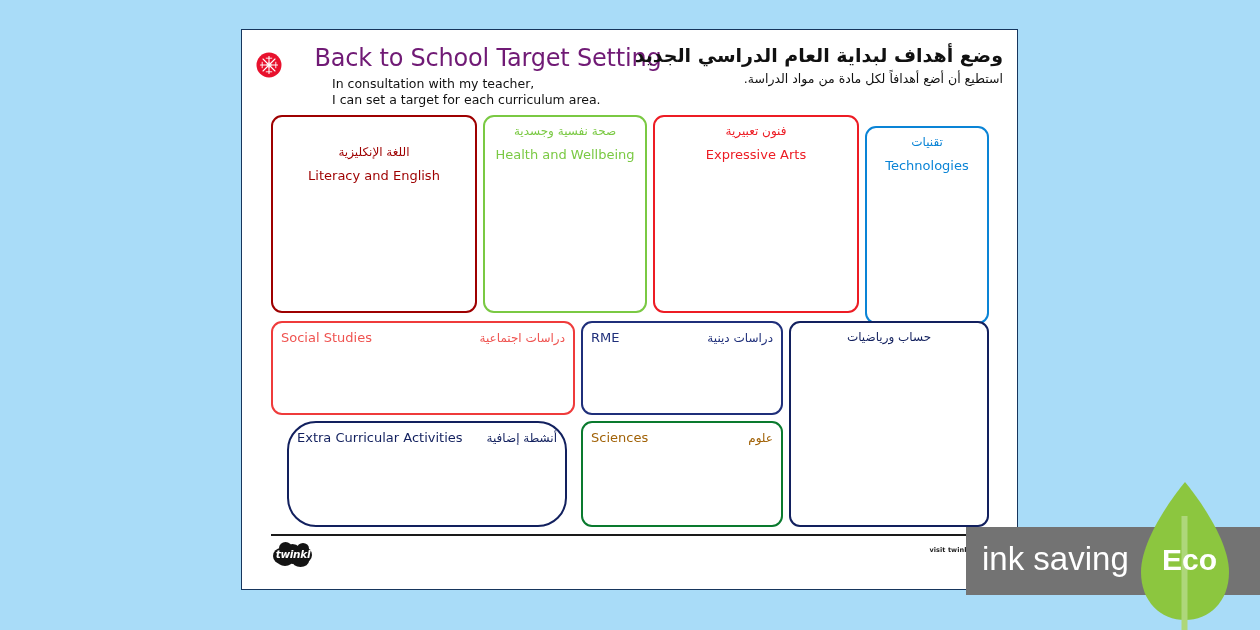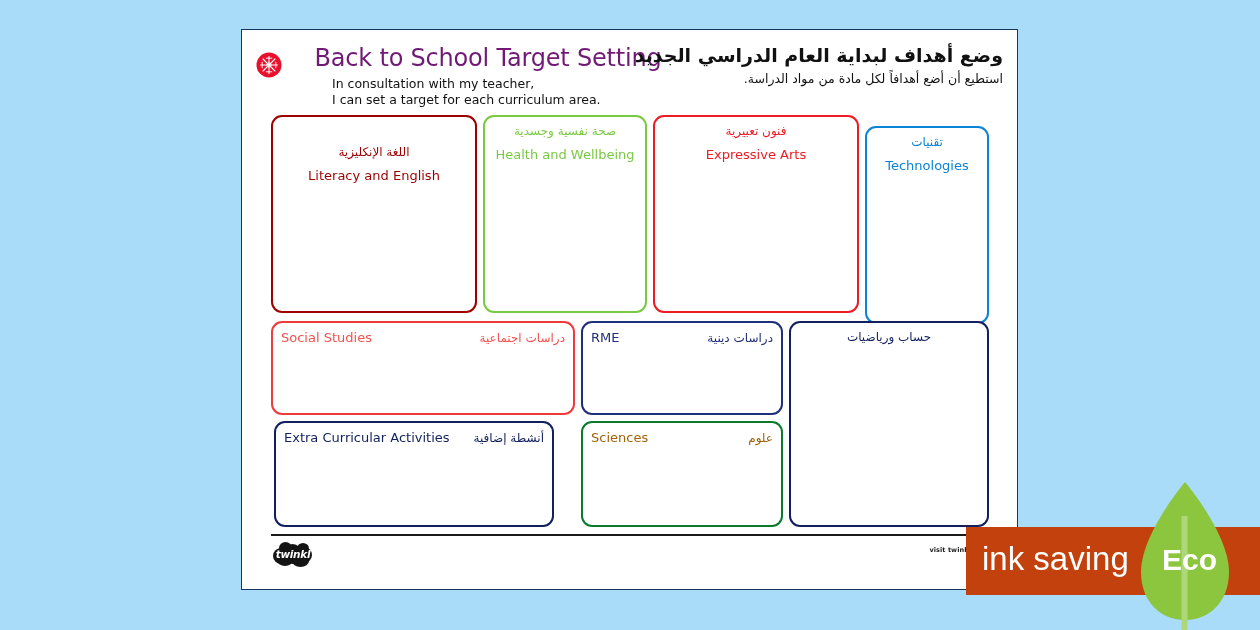--- a/index.html
+++ b/index.html
@@ -134,21 +134,21 @@
   #card-health        { left: 212px; top: 0px;   width: 164px; height: 198px; border-color: #7ac943; }
   #card-expressive    { left: 382px; top: 0px;   width: 206px; height: 198px; border-color: #ed1c24; }
   #card-technologies  { left: 594px; top: 11px;   width: 124px; height: 198px; border-color: #0a84d6; }
 
   
   #card-social        { left: 0px;   top: 206px; width: 304px; height: 94px; border-color: #ef3b3b; }
   #card-rme           { left: 310px; top: 206px; width: 202px; height: 94px; border-color: #1f2f7a; }
   #card-numeracy      { left: 518px; top: 206px; width: 200px; height: 206px; border-color: #12205e; }
 
   
-  #card-extra         { left: 3px;   top: 306px; width: 280px; height: 106px; border-color: #12205e; }
+  #card-extra         { left: 16px;   top: 306px; width: 280px; height: 106px; border-color: #12205e; border-radius: 29px; }
   #card-sciences      { left: 310px; top: 306px; width: 202px; height: 106px; border-color: #0a7a2e; }
 
   
   .c-darkred   { color: #9e0000; margin-top: 21px; }
   .c-green     { color: #7ac943; }
   .c-red       { color: #ed1c24; }
   .c-blue      { color: #0a84d6; }
   .c-pinkred   { color: #ef5350; }
   .c-navy      { color: #1f2f7a; }
   .c-deepnavy  { color: #12205e; }
@@ -201,21 +201,21 @@
     letter-spacing: 0.1px;
   }
 
   
   #eco-watermark {
     position: absolute;
     left: 966px;
     top: 527px;
     width: 294px;
     height: 68px;
-    background: #c2410c;
+    background: #737373;
     z-index: 40;
   }
   #eco-leaf {
     position: absolute;
     left: 171px;
     top: -47px;
     width: 96px;
     height: 152px;
     z-index: 41;
   }

